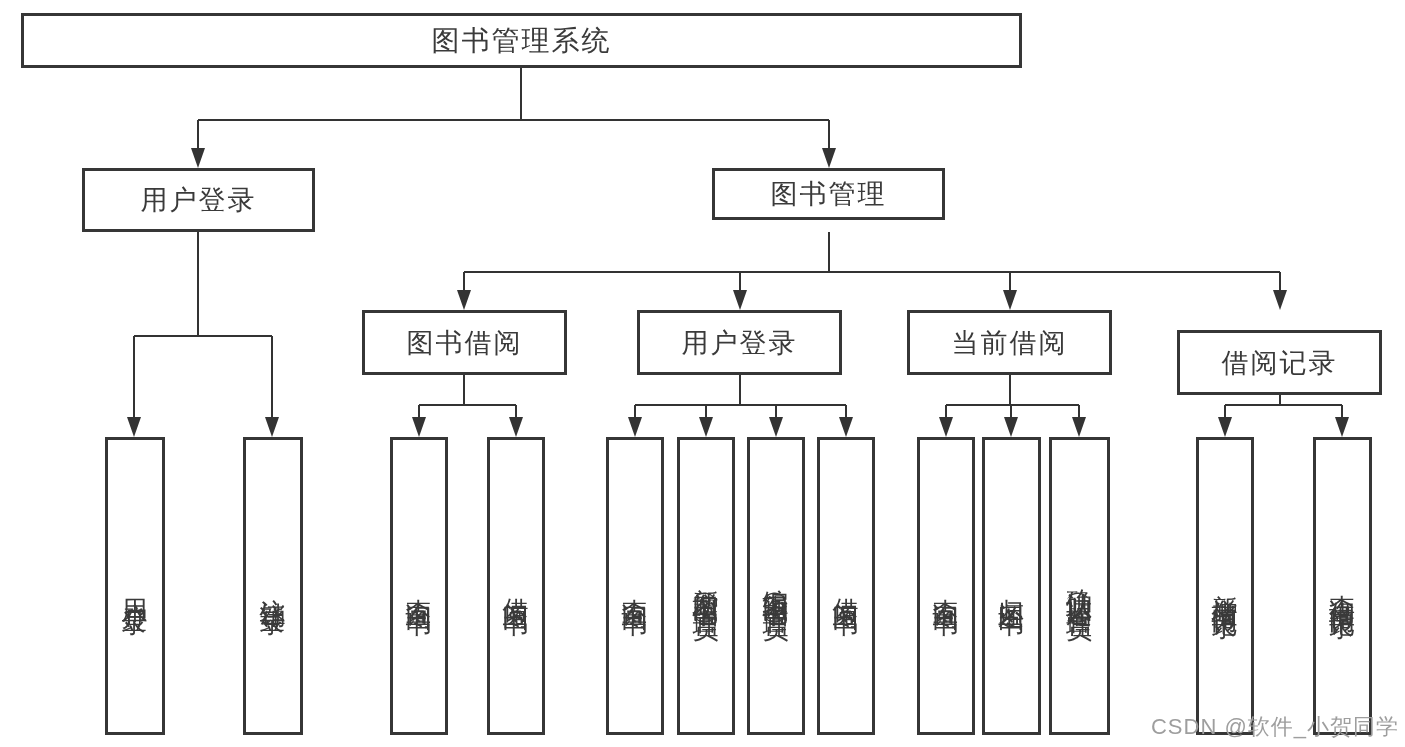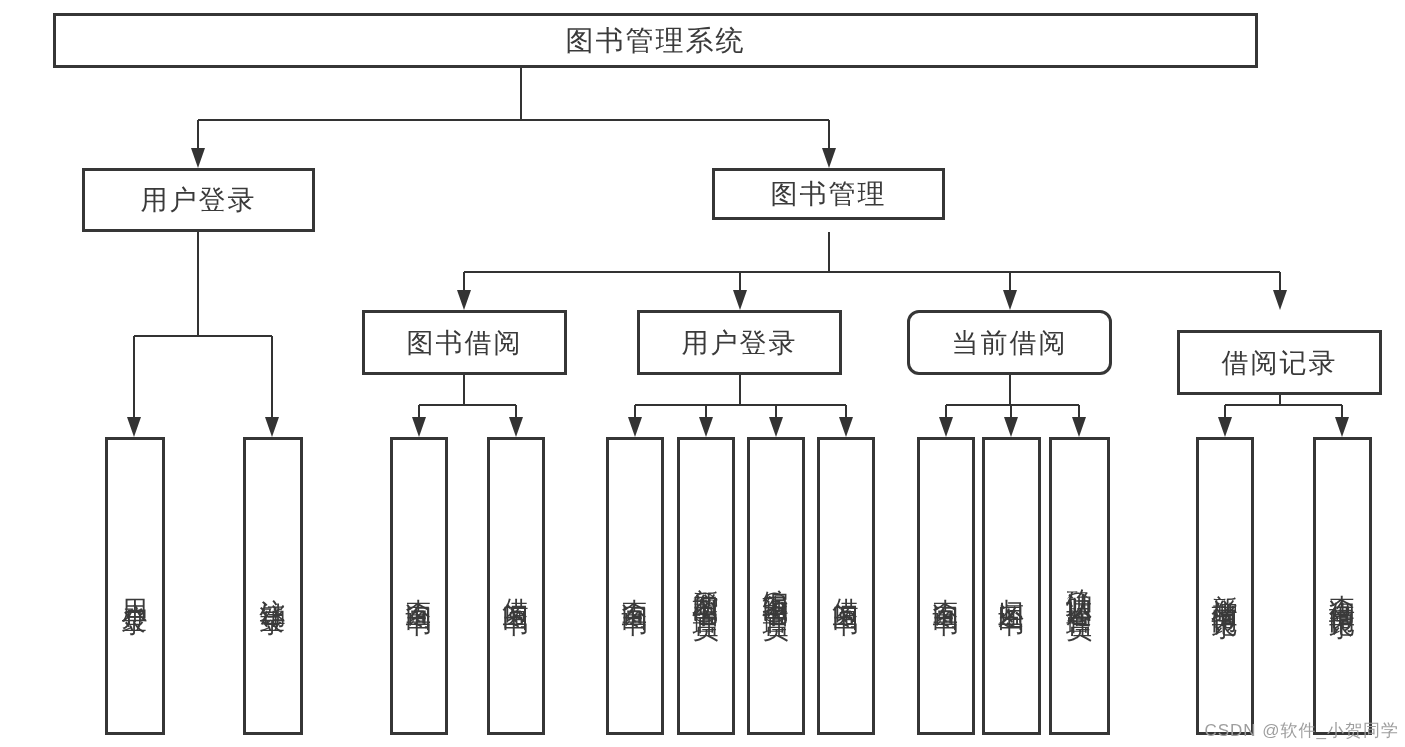--- a/index.html
+++ b/index.html
@@ -21,45 +21,45 @@
   .root .h-label{font-size:28px;}
   .leaf{align-items:center;justify-content:center;}
   .v-label{
     writing-mode:vertical-rl;
     font-size:26px;
     letter-spacing:4px;
     line-height:1;
     white-space:nowrap;
   }
   
-  .b-root{left:21px;top:13px;width:1205px;height:55px;margin-left:32px;}
+  .b-root{left:21px;top:13px;width:1001px;height:55px;}
   .b-user-login{left:82px;top:168px;width:233px;height:64px;}
   .b-book-mgmt{left:712px;top:168px;width:233px;height:52px;}
   .b-new-book{left:362px;top:310px;width:205px;height:65px;}
   .b-book-borrow{left:637px;top:310px;width:205px;height:65px;}
-  .b-current-borrow{left:907px;top:310px;width:205px;height:65px;border-radius:12px;}
+  .b-current-borrow{left:907px;top:310px;width:205px;height:65px;}
   .b-borrow-record{left:1177px;top:310px;width:205px;height:65px;margin-top:20px;}
   .b-l1{left:105px;top:437px;width:60px;height:298px;}
   .b-l2{left:243px;top:437px;width:60px;height:298px;}
   .b-l3{left:390px;top:437px;width:58px;height:298px;}
   .b-l4{left:487px;top:437px;width:58px;height:298px;}
   .b-l5{left:606px;top:437px;width:58px;height:298px;}
   .b-l6{left:677px;top:437px;width:58px;height:298px;}
   .b-l7{left:747px;top:437px;width:58px;height:298px;}
   .b-l8{left:817px;top:437px;width:58px;height:298px;}
   .b-l9{left:917px;top:437px;width:58px;height:298px;}
   .b-l10{left:982px;top:437px;width:59px;height:298px;}
   .b-l11{left:1049px;top:437px;width:61px;height:298px;}
   .b-l12{left:1196px;top:437px;width:58px;height:298px;}
   .b-l13{left:1313px;top:437px;width:59px;height:298px;}
   #watermark{
     position:absolute;
     right:6px;
     bottom:5px;
-    font-size:17px;
+    font-size:22px;
     color:#9e9e9e;
     letter-spacing:1px;
     z-index:5;
     white-space:nowrap;
   }
 </style>
 </head>
 <body>
 
 <div id="canvas">

